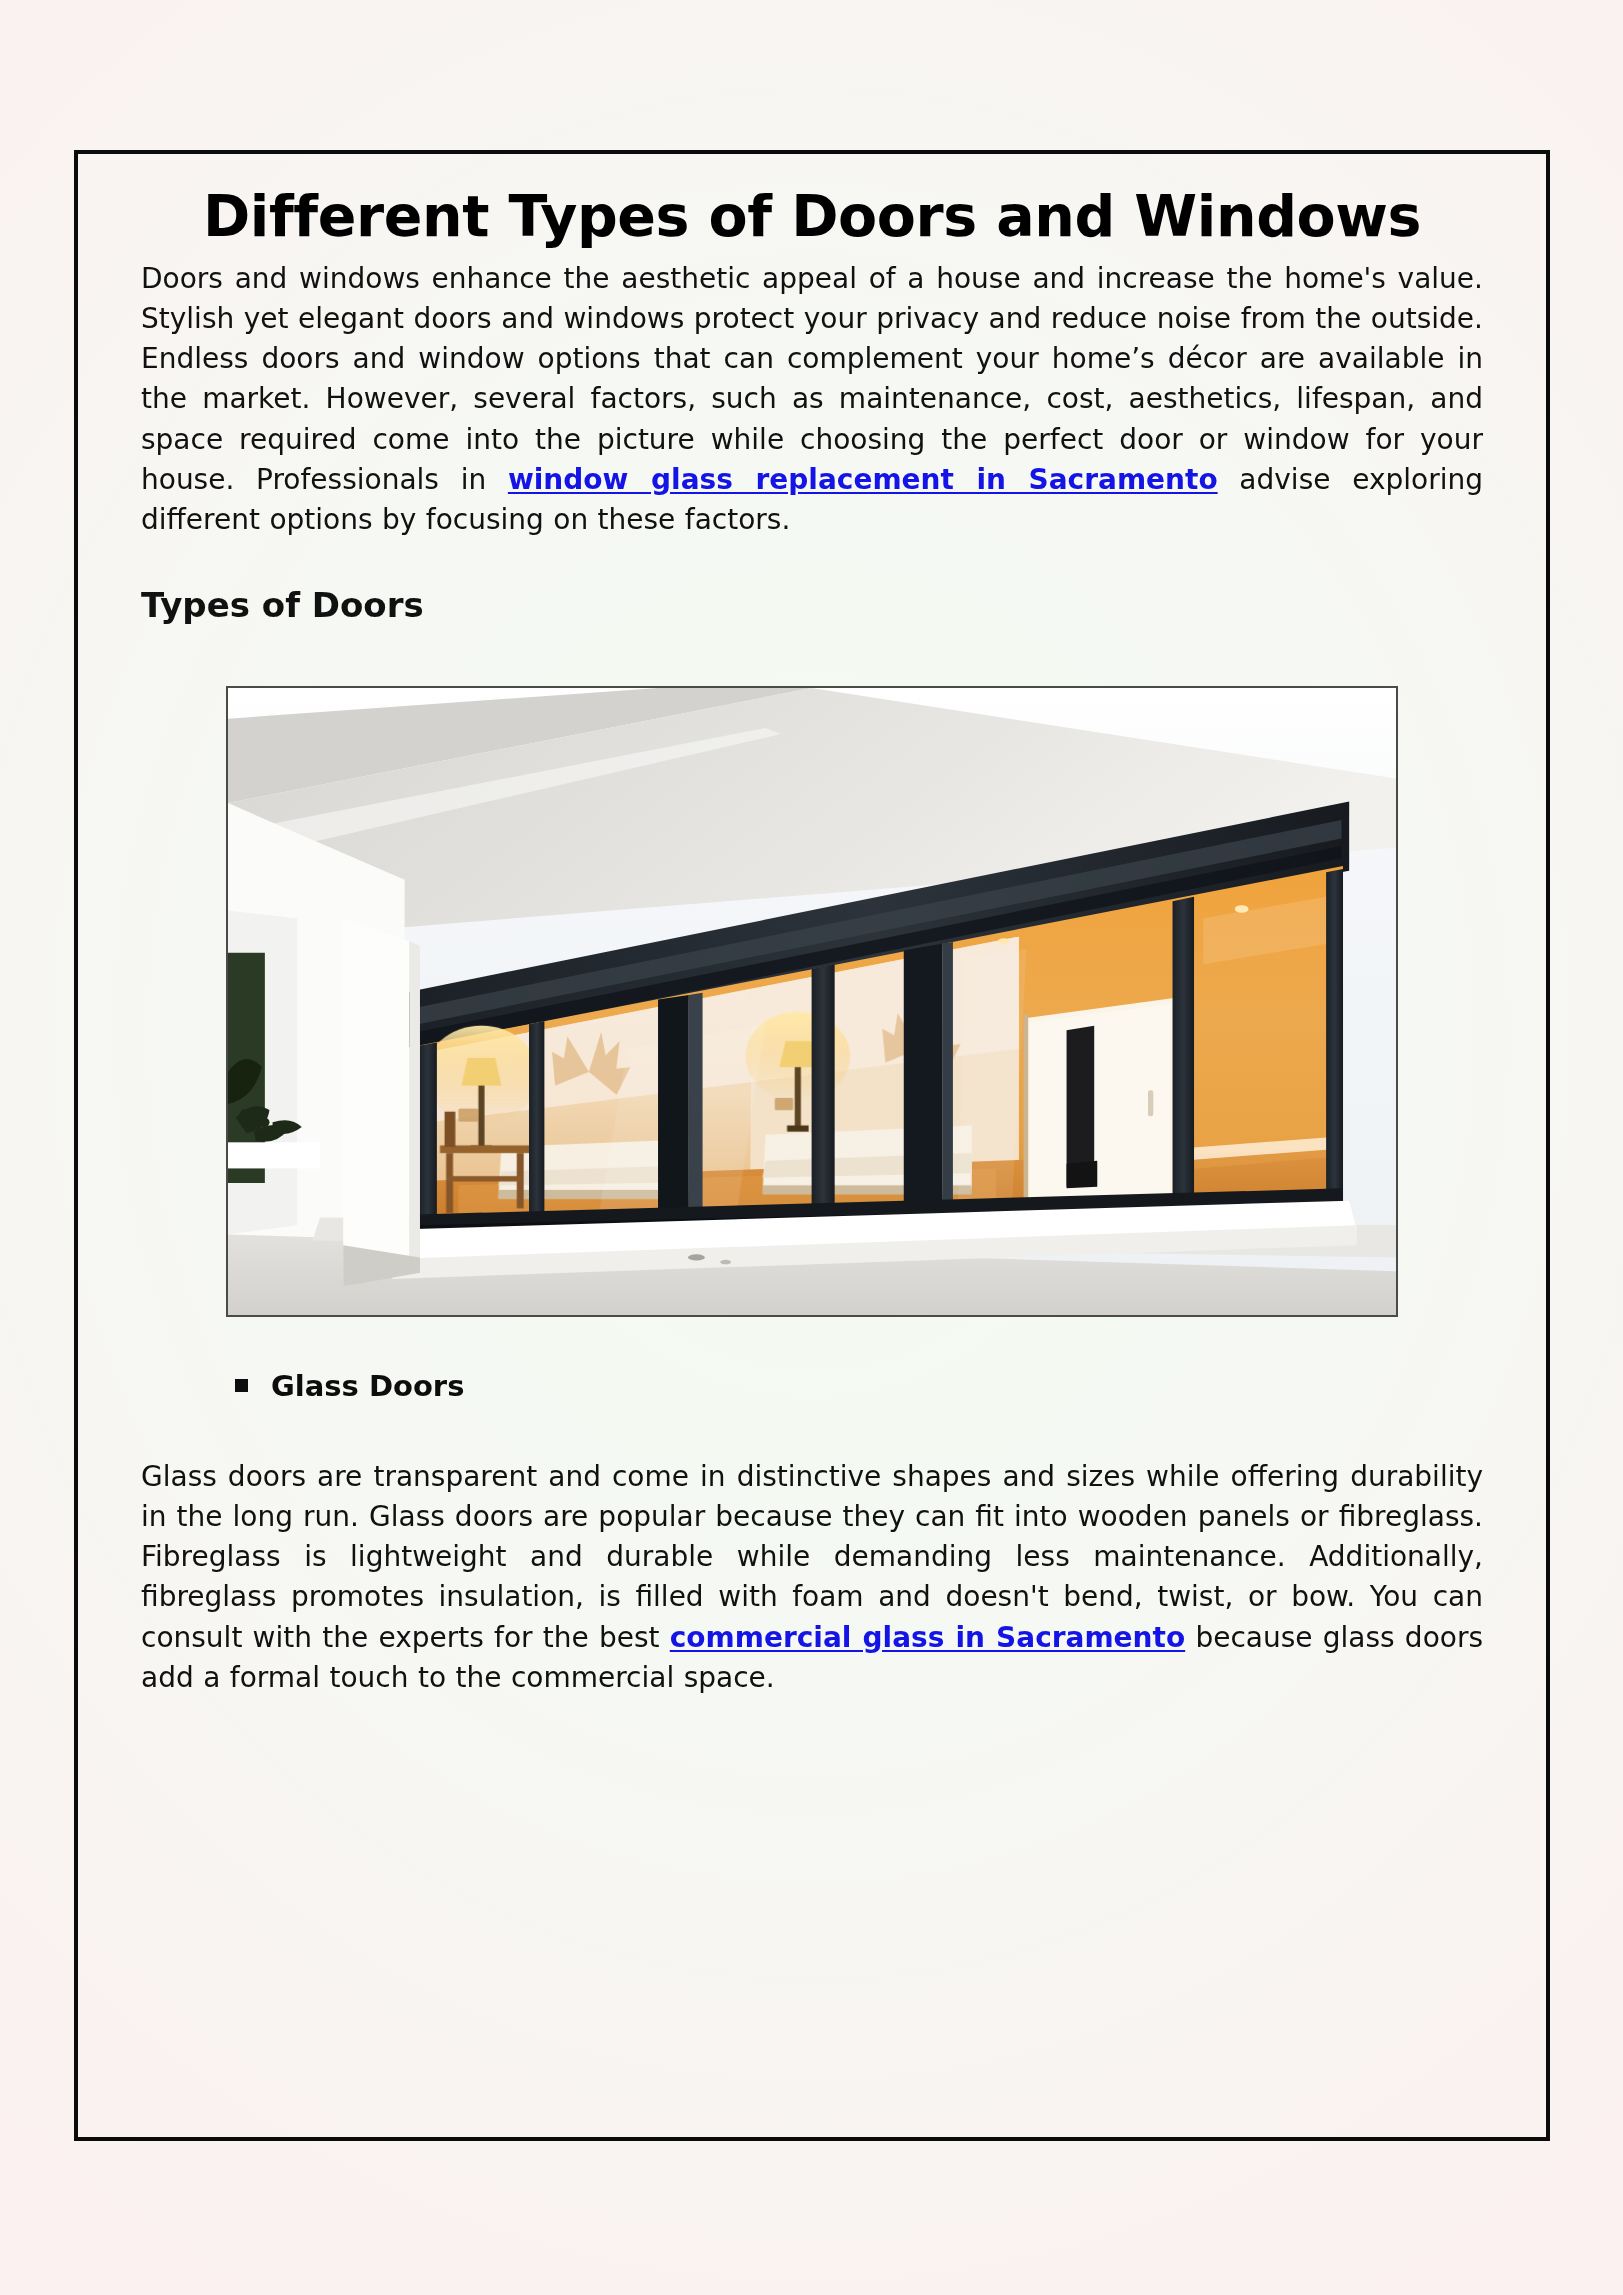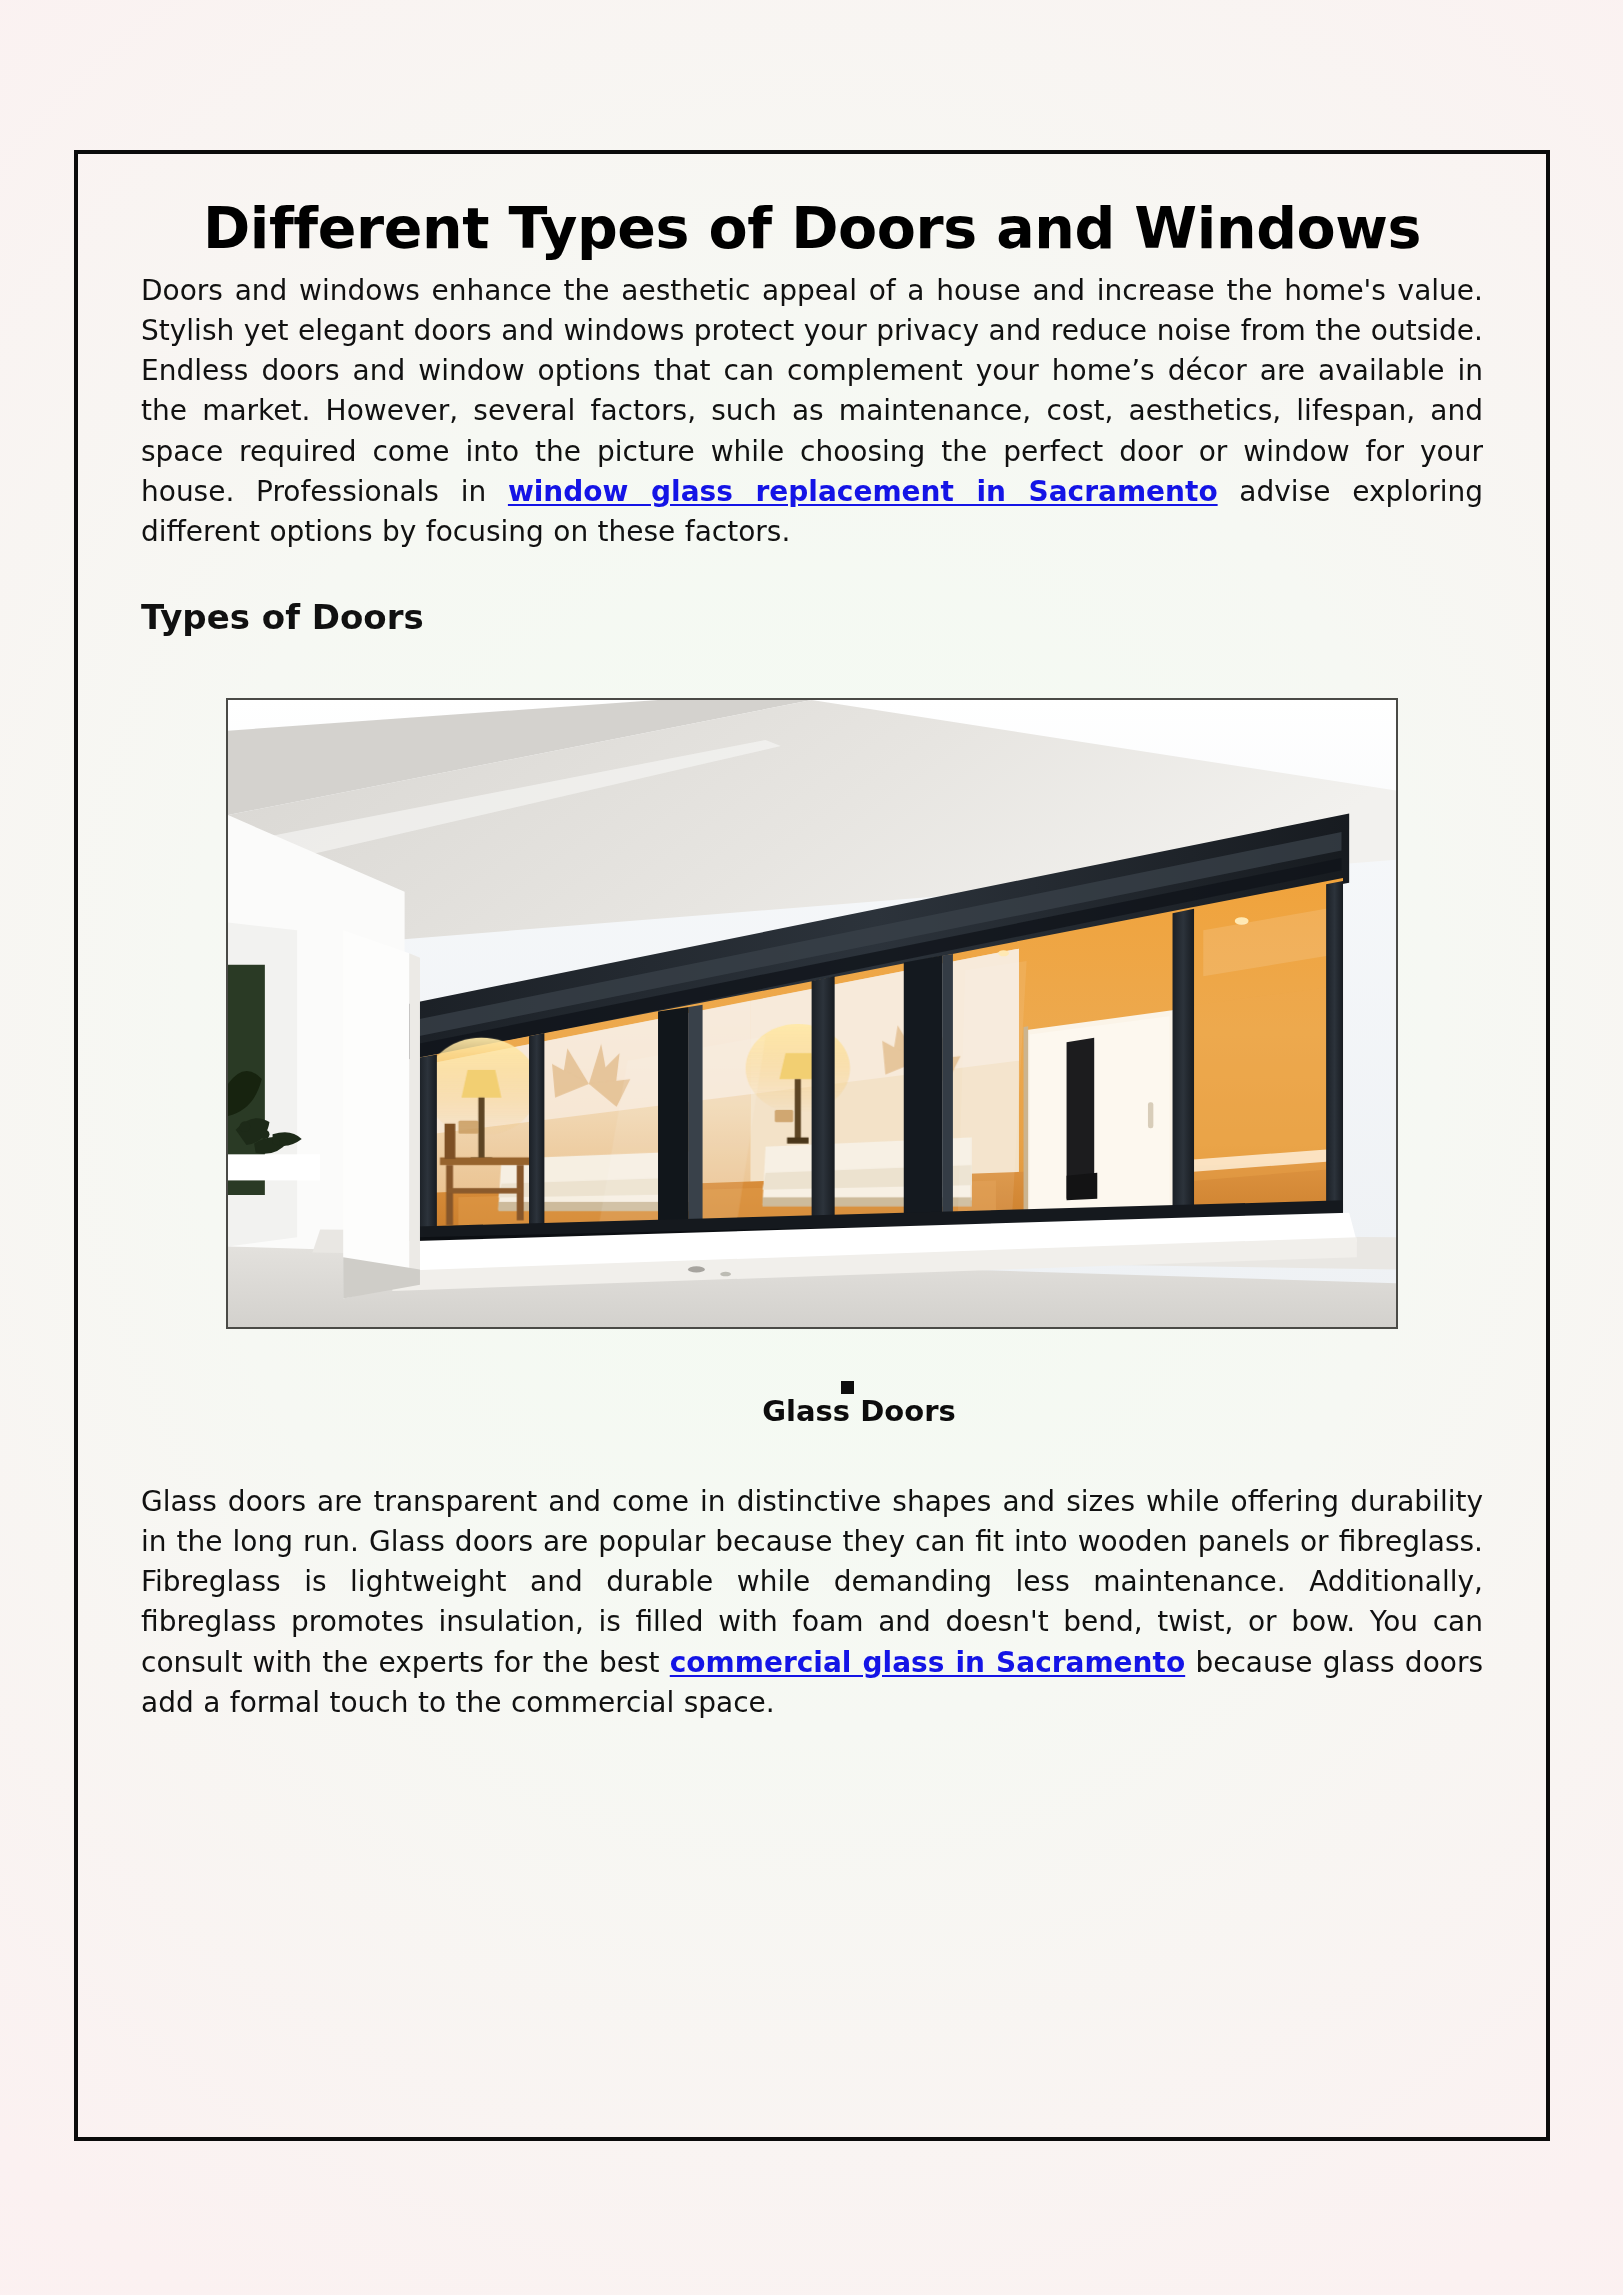--- a/index.html
+++ b/index.html
@@ -29,21 +29,21 @@
     border: 4.6px solid #0b0b0b;
     background: transparent;
   }
 
   #doc-content {
     position: absolute;
     left: 0;
     top: 0;
     right: 0;
     bottom: 0;
-    padding: 40px 63px 0 63px;
+    padding: 28px 63px 0 63px;
     box-sizing: border-box;
   }
 
   
   #doc-title {
     margin: 0;
     padding: 0 31px;
     text-align: center;
     font-size: 57px;
     font-weight: bold;
@@ -108,21 +108,20 @@
     padding: 0;
     margin-top: 52px;
   }
   .bullet-item {
     display: flex;
     align-items: center;
     padding-left: 94px;
     font-size: 29px;
     font-weight: bold;
     color: #0d0d0d;
-    flex-direction: column;
   }
   .bullet-marker {
     width: 13px;
     height: 13px;
     background: #0d0d0d;
     margin-right: 23px;
     flex: 0 0 auto;
   }
 
   #glass-doors-paragraph {

